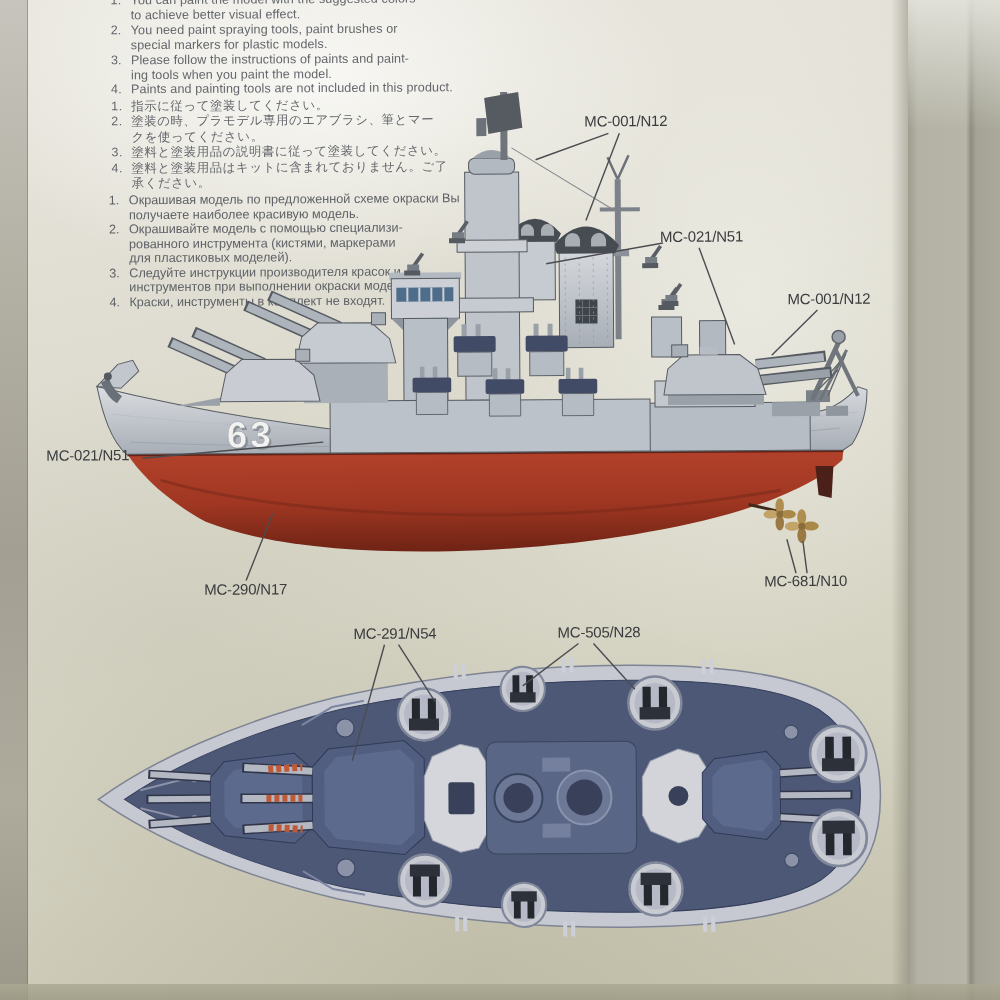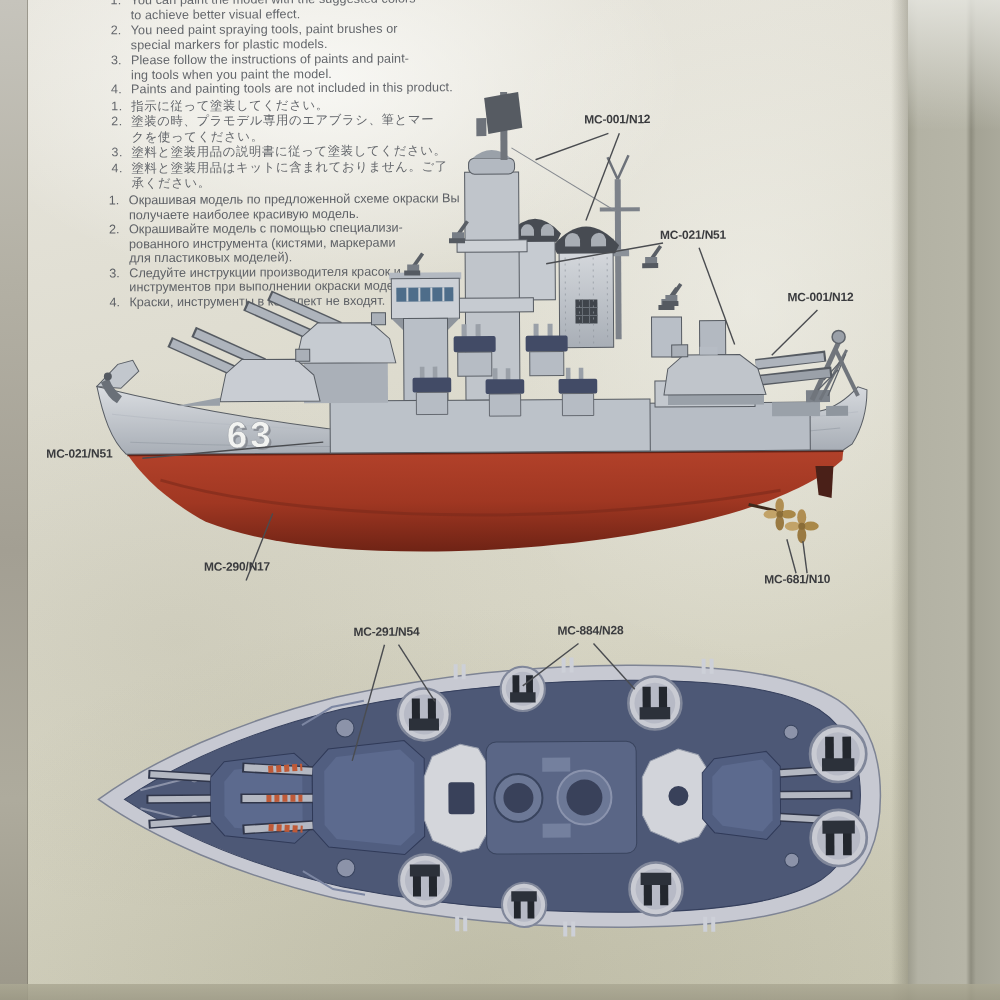--- a/index.html
+++ b/index.html
@@ -23,21 +23,21 @@
   .bottom-band{position:absolute;left:0;top:984px;width:1000px;height:16px;
     background:linear-gradient(180deg,#aba893 0%,#9d9a86 100%);opacity:.85;}
   .content{position:absolute;inset:0;transform:rotate(-.35deg);transform-origin:50% 40%;}
   .instr{position:absolute;color:#63666b;}
   .instr .row{display:flex;}
   .instr .num{flex:0 0 20px;text-align:left;}
   .instr .txt{white-space:pre-line;flex:1;}
   .instr-en{left:113px;top:-9px;width:414px;font-size:12.6px;line-height:14.9px;letter-spacing:.1px;}
   .instr-ja{left:113px;top:97px;width:430px;font-size:12.4px;line-height:15.4px;letter-spacing:.6px;}
   .instr-ru{left:110px;top:191px;width:448px;font-size:12.7px;line-height:14.5px;color:#5e6166;}
-  .callout{position:absolute;font-size:12px;font-weight:bold;color:#3a3b3e;letter-spacing:-.2px;white-space:nowrap;}
+  .callout{position:absolute;font-size:15px;font-weight:normal;color:#3a3b3e;letter-spacing:-.2px;white-space:nowrap;}
   svg.art{position:absolute;left:0;top:0;}
 </style>
 </head>
 <body>
 
 <div class="page">
   <div class="left-strip"></div>
 
   <div class="content">
 
@@ -392,24 +392,24 @@
         <path d="M397,644 L433,701"></path>
         <path d="M577,644 L521,686"></path>
         <path d="M592,644 L633,690"></path>
       </g>
     </svg>
 
     <div class="callout" style="left:586px;top:113px">MC-001/N12</div>
     <div class="callout" style="left:661px;top:229px">MC-021/N51</div>
     <div class="callout" style="left:788px;top:292px">MC-001/N12</div>
     <div class="callout" style="left:46px;top:444px">MC-021/N51</div>
-    <div class="callout" style="left:203px;top:558px">MC-290/N17</div>
+    <div class="callout" style="left:203px;top:579px">MC-290/N17</div>
     <div class="callout" style="left:763px;top:574px">MC-681/N10</div>
     <div class="callout" style="left:352px;top:624px">MC-291/N54</div>
-    <div class="callout" style="left:556px;top:624px">MC-884/N28</div>
+    <div class="callout" style="left:556px;top:624px">MC-505/N28</div>
 
   </div>
 
   <div class="page-curl"></div>
   <div class="right-band"></div>
   <div class="right-band-top"></div>
   <div class="bottom-band"></div>
 </div>
 
 </body></html>

